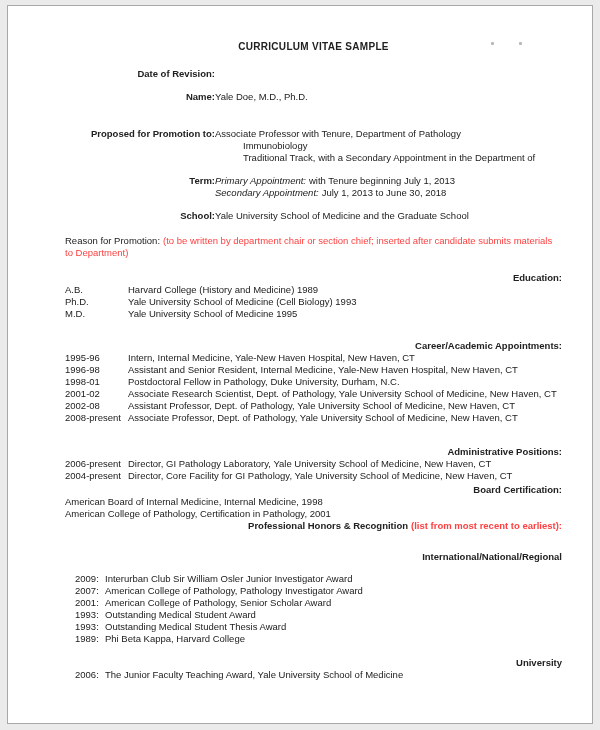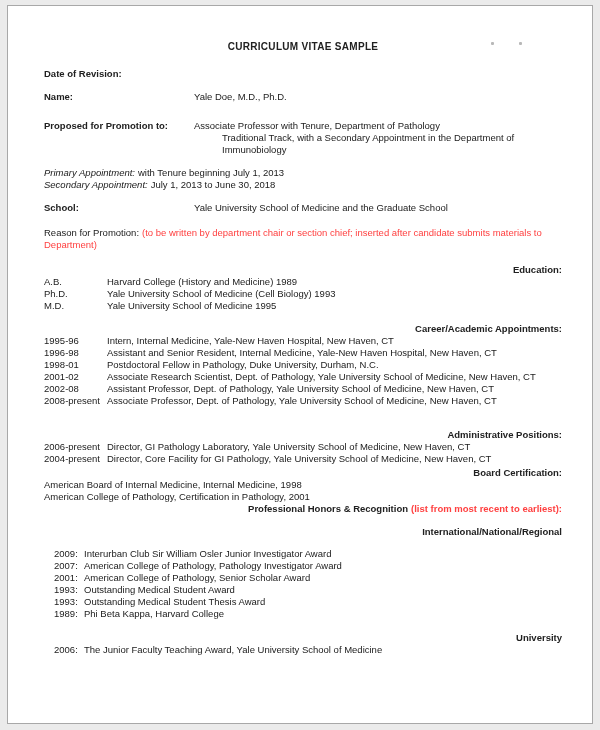--- a/index.html
+++ b/index.html
@@ -9,33 +9,33 @@
     font-family:"Liberation Sans","DejaVu Sans",sans-serif;
     color:#212121;
     -webkit-font-smoothing:antialiased;
   }
   .page{
     position:absolute;left:7px;top:5px;
     width:586px;height:719px;
     background:#ffffff;
     border:1px solid #a8a8a8;
     box-sizing:border-box;
-    padding:35px 30px 0 36px;
+    padding:35px 30px 0 57px;
   }
   .doc-title{
     margin:0;
     font-size:10px;font-weight:bold;letter-spacing:.3px;
     line-height:12px;text-align:center;
   }
   .artifact{position:absolute;top:36px;width:3px;height:3px;background:#9a9a9a;opacity:.7;border-radius:1px;}
   .a1{left:483px;}
   .a2{left:511px;}
   .line{line-height:12px;font-size:9.5px;}
   .frow{display:flex;line-height:12px;font-size:9.5px;}
-  .flabel{flex:0 0 150px;font-weight:bold;}
+  .flabel{flex:0 0 150px;font-weight:bold;text-align:right;}
   .fvalue{flex:1 1 auto;}
   .wrapline{padding-left:28px;}
   .ital{font-style:italic;margin-right:3px;}
   .red{color:#ff4040;}
   .bold{font-weight:normal;}
   .para{margin:0;line-height:12px;font-size:9.5px;max-width:499px;}
   .sec-heading{font-weight:bold;line-height:12px;font-size:9.5px;text-align:right;}
   .trow{display:flex;line-height:12px;font-size:9.5px;align-items:flex-end;}
   .tterm{flex:0 0 63px;}
   .ttext{flex:1 1 auto;}
@@ -57,30 +57,31 @@
   <div class="frow" style="margin-top:15px">
     <span class="flabel">Date of Revision:</span>
     <span class="fvalue"></span>
   </div>
 
   <div class="frow" style="margin-top:11px">
     <span class="flabel">Name:</span>
     <span class="fvalue">Yale Doe, M.D., Ph.D.</span>
   </div>
 
-  <div class="frow" style="margin-top:17px">
+  <div class="frow" style="margin-top:25px">
     <span class="flabel">Proposed for Promotion to:</span>
     <span class="fvalue">
       <div class="line">Associate Professor with Tenure, Department of Pathology</div>
+      <div class="line wrapline">Immunobiology</div>
       <div class="line wrapline">Traditional Track, with a Secondary Appointment in the Department of</div>
-      <div class="line wrapline">Immunobiology</div>
     </span>
   </div>
 
   <div class="frow" style="margin-top:11px">
+    <span class="flabel">Term:</span>
     <span class="fvalue">
       <div class="line"><span class="ital">Primary Appointment:</span><span>with Tenure beginning July 1, 2013</span></div>
       <div class="line"><span class="ital">Secondary Appointment:</span><span>July 1, 2013 to June 30, 2018</span></div>
     </span>
   </div>
 
   <div class="frow" style="margin-top:11px">
     <span class="flabel">School:</span>
     <span class="fvalue">Yale University School of Medicine and the Graduate School</span>
   </div>
@@ -97,21 +98,21 @@
         <span class="tterm">Ph.D.</span>
         <span class="ttext">Yale University School of Medicine (Cell Biology) 1993</span>
       </div>
     <div class="trow">
         <span class="tterm">M.D.</span>
         <span class="ttext">Yale University School of Medicine 1995</span>
       </div>
   </div>
 
   <div>
-    <div class="sec-heading" style="margin-top:11px">Career/Academic Appointments:</div>
+    <div class="sec-heading" style="margin-top:20px">Career/Academic Appointments:</div>
     <div class="trow">
         <span class="tterm">1995-96</span>
         <span class="ttext">Intern, Internal Medicine, Yale-New Haven Hospital, New Haven, CT</span>
       </div>
     <div class="trow">
         <span class="tterm">1996-98</span>
         <span class="ttext">Assistant and Senior Resident, Internal Medicine, Yale-New Haven Hospital, New Haven, CT</span>
       </div>
     <div class="trow">
         <span class="tterm">1998-01</span>
@@ -146,21 +147,21 @@
   <div>
     <div class="sec-heading" style="margin-top:2px">Board Certification:</div>
     <div class="line">American Board of Internal Medicine, Internal Medicine, 1998</div>
     <div class="line">American College of Pathology, Certification in Pathology, 2001</div>
   </div>
 
   <div>
     <div class="sec-heading" style=""><span class="lbl-gap">Professional Honors &amp; Recognition</span><span class="red">(list from most recent to earliest):</span></div>
 
     <div class="honors-sub">
-      <div class="sec-heading" style="margin-top:11px">International/National/Regional</div>
+      <div class="sec-heading" style="margin-top:19px">International/National/Regional</div>
       <div style="margin-top:10px">
         <div class="hrow">
             <span class="hyear">2009:</span>
             <span class="htext">Interurban Club Sir William Osler Junior Investigator Award</span>
           </div>
         <div class="hrow">
             <span class="hyear">2007:</span>
             <span class="htext">American College of Pathology, Pathology Investigator Award</span>
           </div>
         <div class="hrow">

